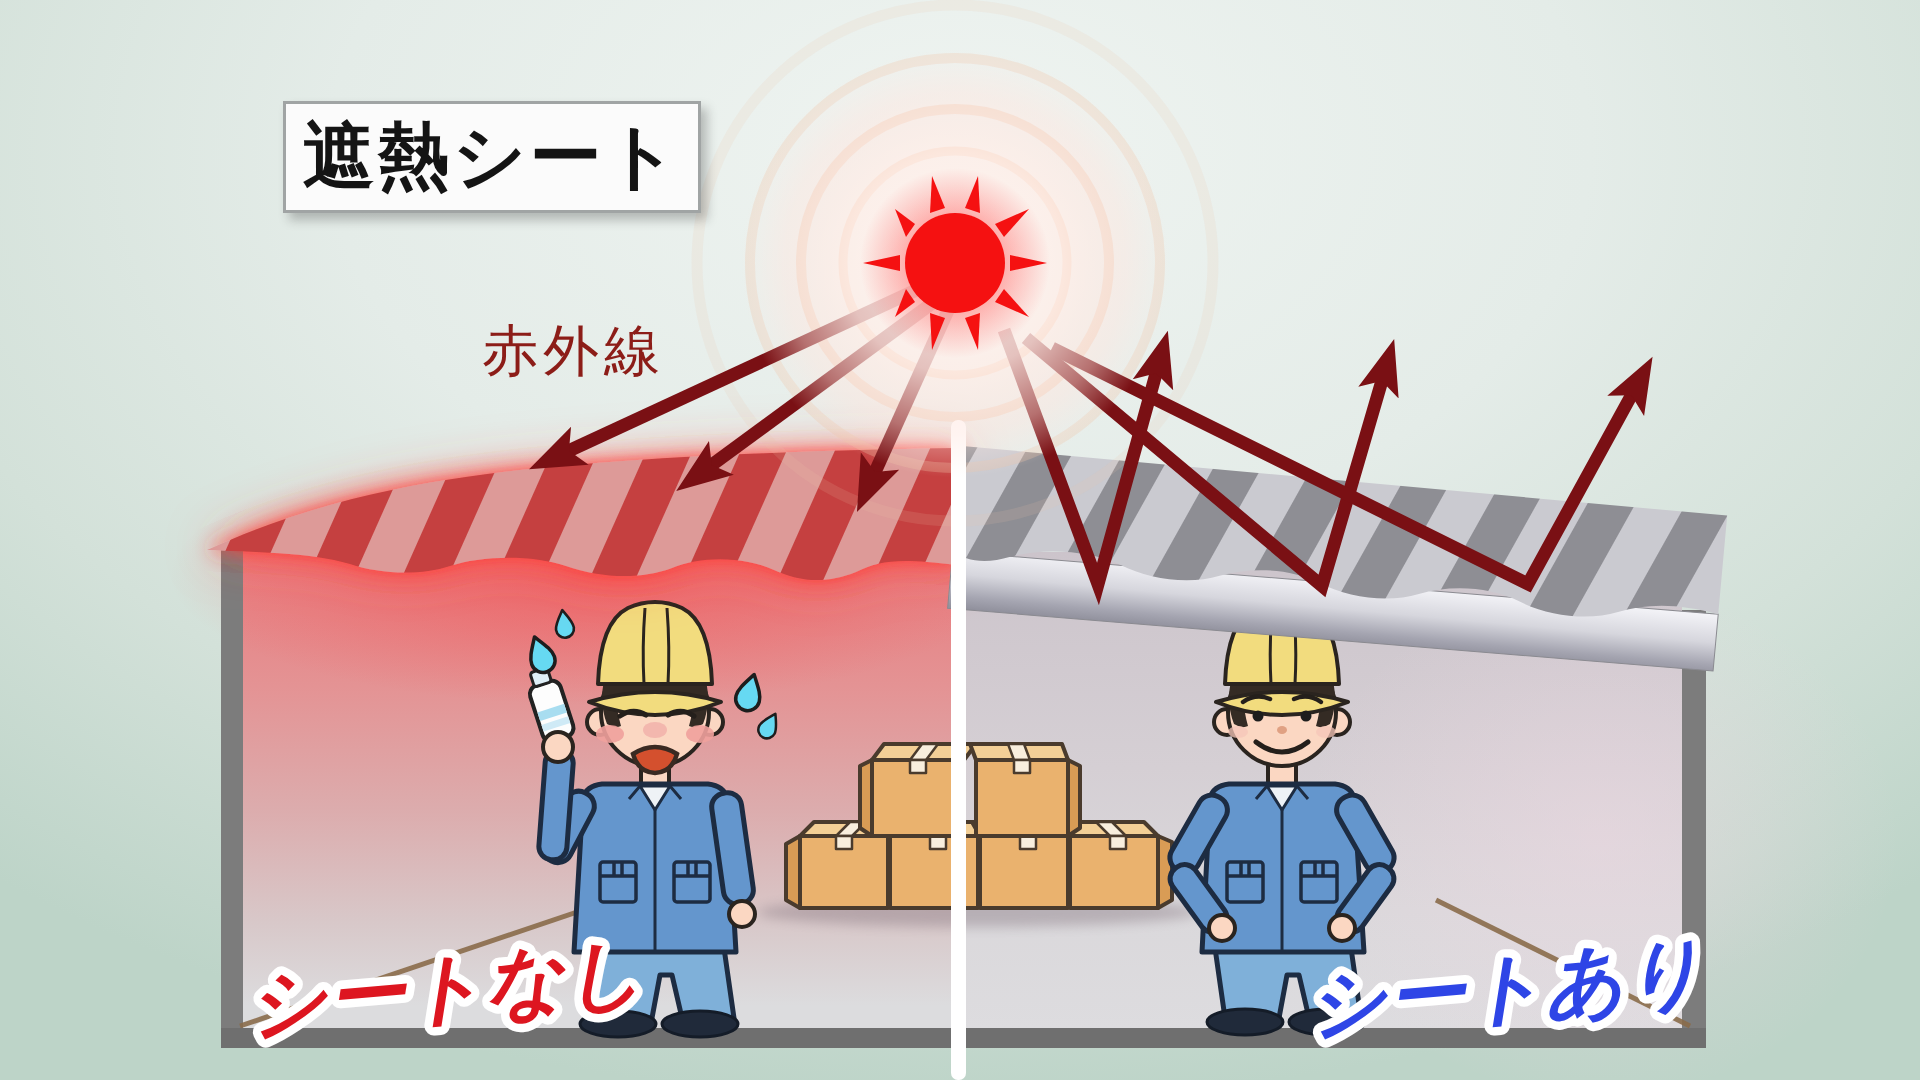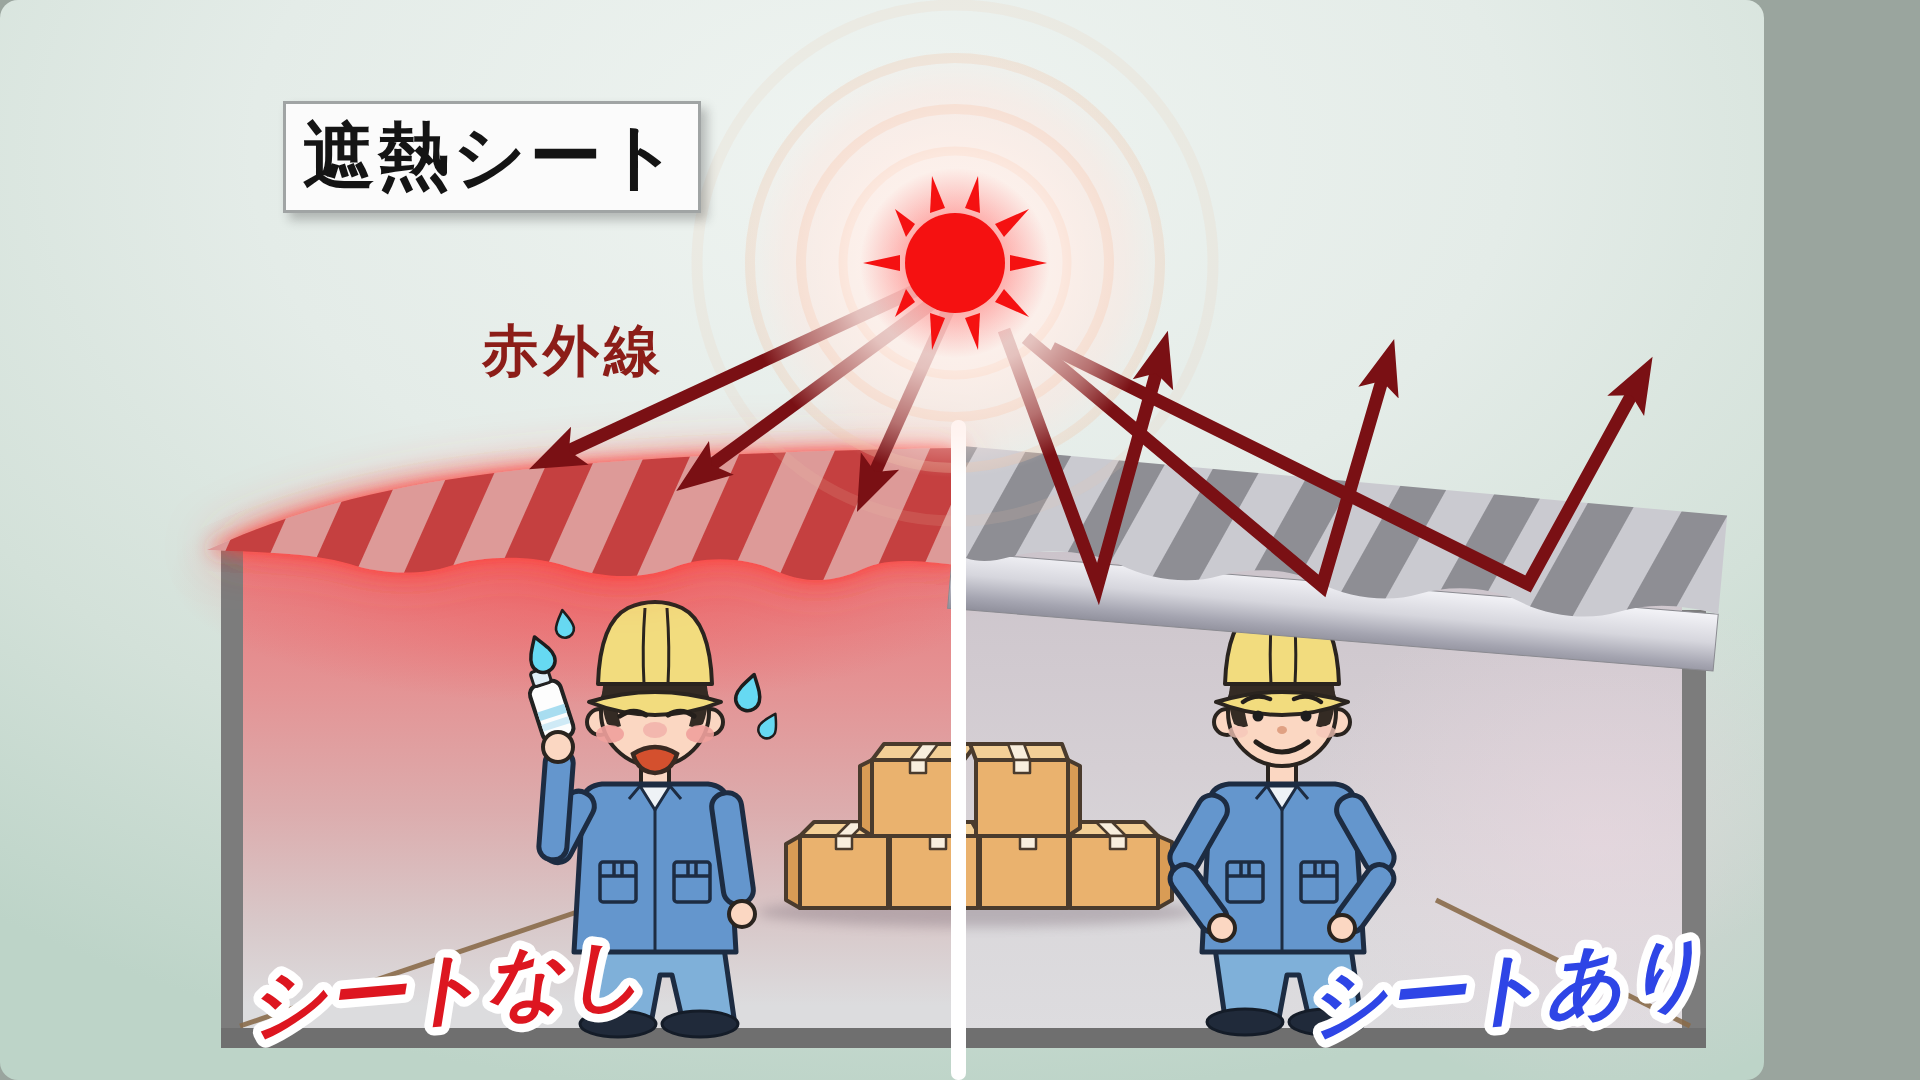--- a/index.html
+++ b/index.html
@@ -1,21 +1,20 @@
 <!DOCTYPE html>
 <html style="--sun-red: #f51111; --ring-salmon: #eec3a6; --arrow-maroon: #7a1014; --infrared-text: #8c1d18; --roof-hot-dark: #c5403f; --roof-hot-light: #dd9a98; --roof-cool-dark: #8e8e94; --roof-cool-light: #cacad0; --caption-no-sheet: #dd1620; --caption-with-sheet: #2e45e6; --frame-gray: #7c7c7c; --box-front: #eab26e; --box-top: #f3cf96; --box-tape: #f8eedd; --box-outline: #4a3b2d; --uniform-blue: #6496cd; --pants-blue: #7fb0d9; --outline-navy: #1d2c42; --helmet-yellow: #f2dc7e; --skin: #fbd7c2; --sweat-cyan: #66d9f2; --divider-white: #ffffff; --floor-line-brown: #8a6b4a; --interior-hot-top: #e8797c; --interior-cool-top: #ccc4cb;"><head>
 <meta charset="utf-8">
 <style>
   html,body{margin:0;padding:0;background:#9aa59e;}
   .stage{
-    position:relative;width:1764px;height:1080px;overflow:hidden;
+    position:relative;width:1920px;height:1080px;overflow:hidden;
     background:radial-gradient(ellipse 1500px 950px at 50% 14%,
       #eff4f1 0%, #e4ece8 42%, #d3e1d9 72%, #bdd4c8 100%);
     font-family:"Liberation Sans","DejaVu Sans",sans-serif;
-    border-radius:18px;
   }
   svg.scene{position:absolute;left:0;top:0;display:block;}
 
   
   .sunFill{fill:var(--sun-red,#f51111);}
   .ringStroke{stroke:var(--ring-salmon,#eec3a6);fill:none;}
   .arrowstroke{stroke:var(--arrow-maroon,#7a1014);fill:none;}
   .arrowfill{fill:var(--arrow-maroon,#7a1014);}
   .hotDark{fill:var(--roof-hot-dark,#c5403f);}
   .hotLight{fill:var(--roof-hot-light,#dd9a98);}
@@ -39,21 +38,21 @@
 
   .title-box{
     position:absolute;left:283px;top:101px;width:418px;height:112px;
     background:#fbfbfb;border:3px solid #a0a4a4;box-sizing:border-box;
     box-shadow:6px 7px 10px rgba(40,40,40,.28);
     display:flex;align-items:center;justify-content:center;
     font-size:72px;font-weight:900;letter-spacing:3px;color:#141414;white-space:nowrap;
   }
   .infrared-label{
     position:absolute;left:482px;top:314px;
-    font-size:56px;font-weight:700;letter-spacing:5px;
+    font-size:56px;font-weight:400;letter-spacing:5px;
     color:var(--infrared-text,#8c1d18);white-space:nowrap;
   }
   .caption-svg{position:absolute;overflow:visible;}
   .caption-text{
     font-family:"Liberation Sans","DejaVu Sans",sans-serif;
     font-size:78px;font-weight:900;font-style:italic;
     paint-order:stroke;stroke:#ffffff;stroke-width:17px;stroke-linejoin:round;
   }
   .caption-no{fill:var(--caption-no-sheet,#dd1620);}
   .caption-with{fill:var(--caption-with-sheet,#2e45e6);}

